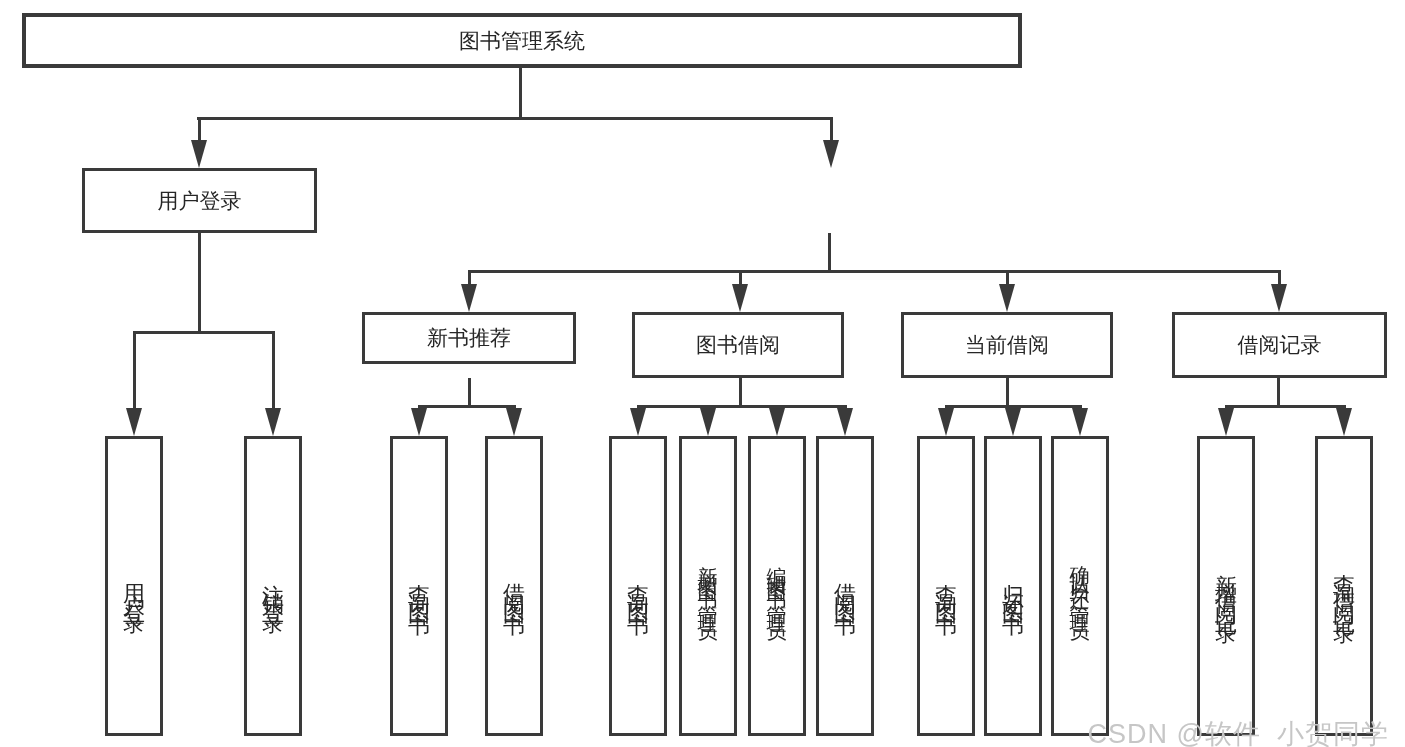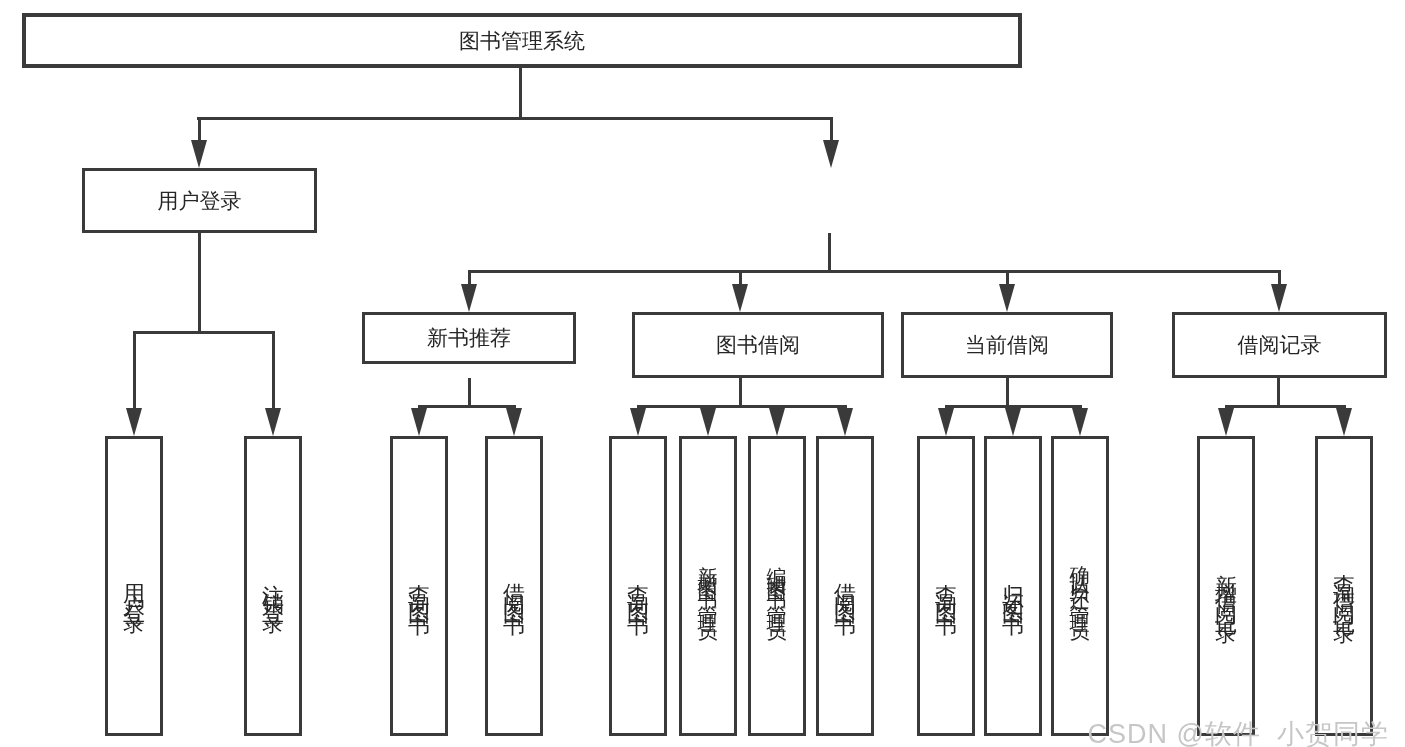--- a/index.html
+++ b/index.html
@@ -76,21 +76,21 @@
   <div class="vline" style="left:467.5px;top:270px;height:16px"></div>
   <div class="vline" style="left:738.5px;top:270px;height:16px"></div>
   <div class="vline" style="left:1005.5px;top:270px;height:16px"></div>
   <div class="vline" style="left:1277.5px;top:270px;height:16px"></div>
   <div class="arrow" style="left:461px;top:284px"></div>
   <div class="arrow" style="left:732px;top:284px"></div>
   <div class="arrow" style="left:999px;top:284px"></div>
   <div class="arrow" style="left:1271px;top:284px"></div>
 
   <div class="box" style="left:362px;top:312px;width:214px;height:52px">新书推荐</div>
-  <div class="box" style="left:632px;top:312px;width:252px;height:66px">图书借阅</div>
+  <div class="box" style="left:632px;top:312px;width:212px;height:66px">图书借阅</div>
   <div class="box" style="left:1172px;top:312px;width:215px;height:66px">借阅记录</div>
   <div class="box" style="left:901px;top:312px;width:212px;height:66px">当前借阅</div>
 
   <div class="vline" style="left:467.5px;top:378px;height:29px"></div>
   <div class="hline" style="left:417.5px;top:405px;width:98px"></div>
   <div class="arrow" style="left:411px;top:408px"></div>
   <div class="arrow" style="left:506px;top:408px"></div>
 
   <div class="vline" style="left:738.5px;top:378px;height:29px"></div>
   <div class="hline" style="left:636.5px;top:405px;width:210px"></div>

